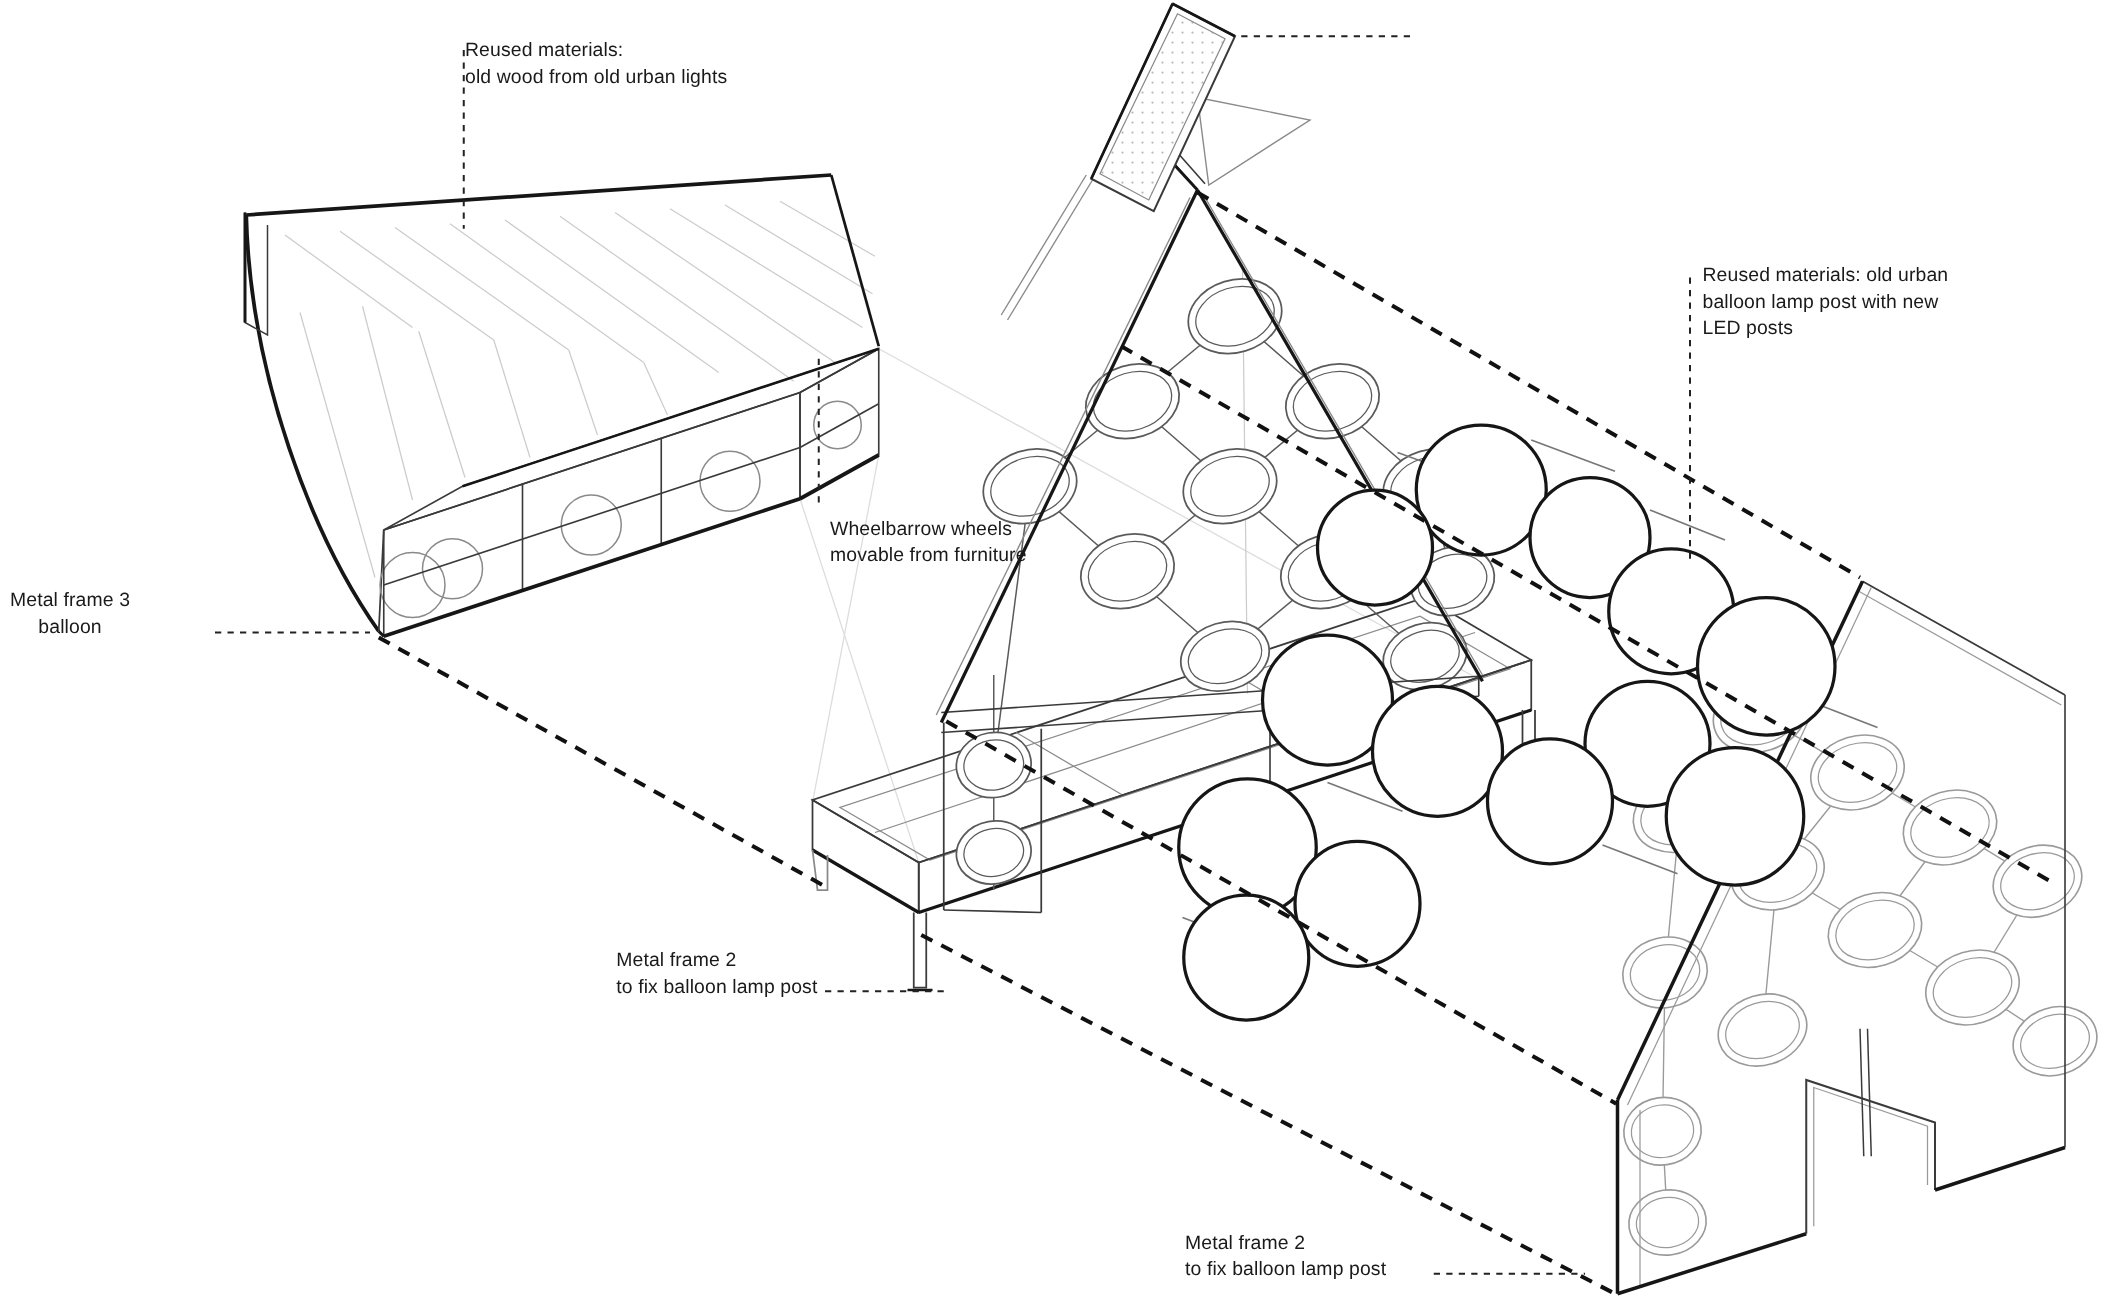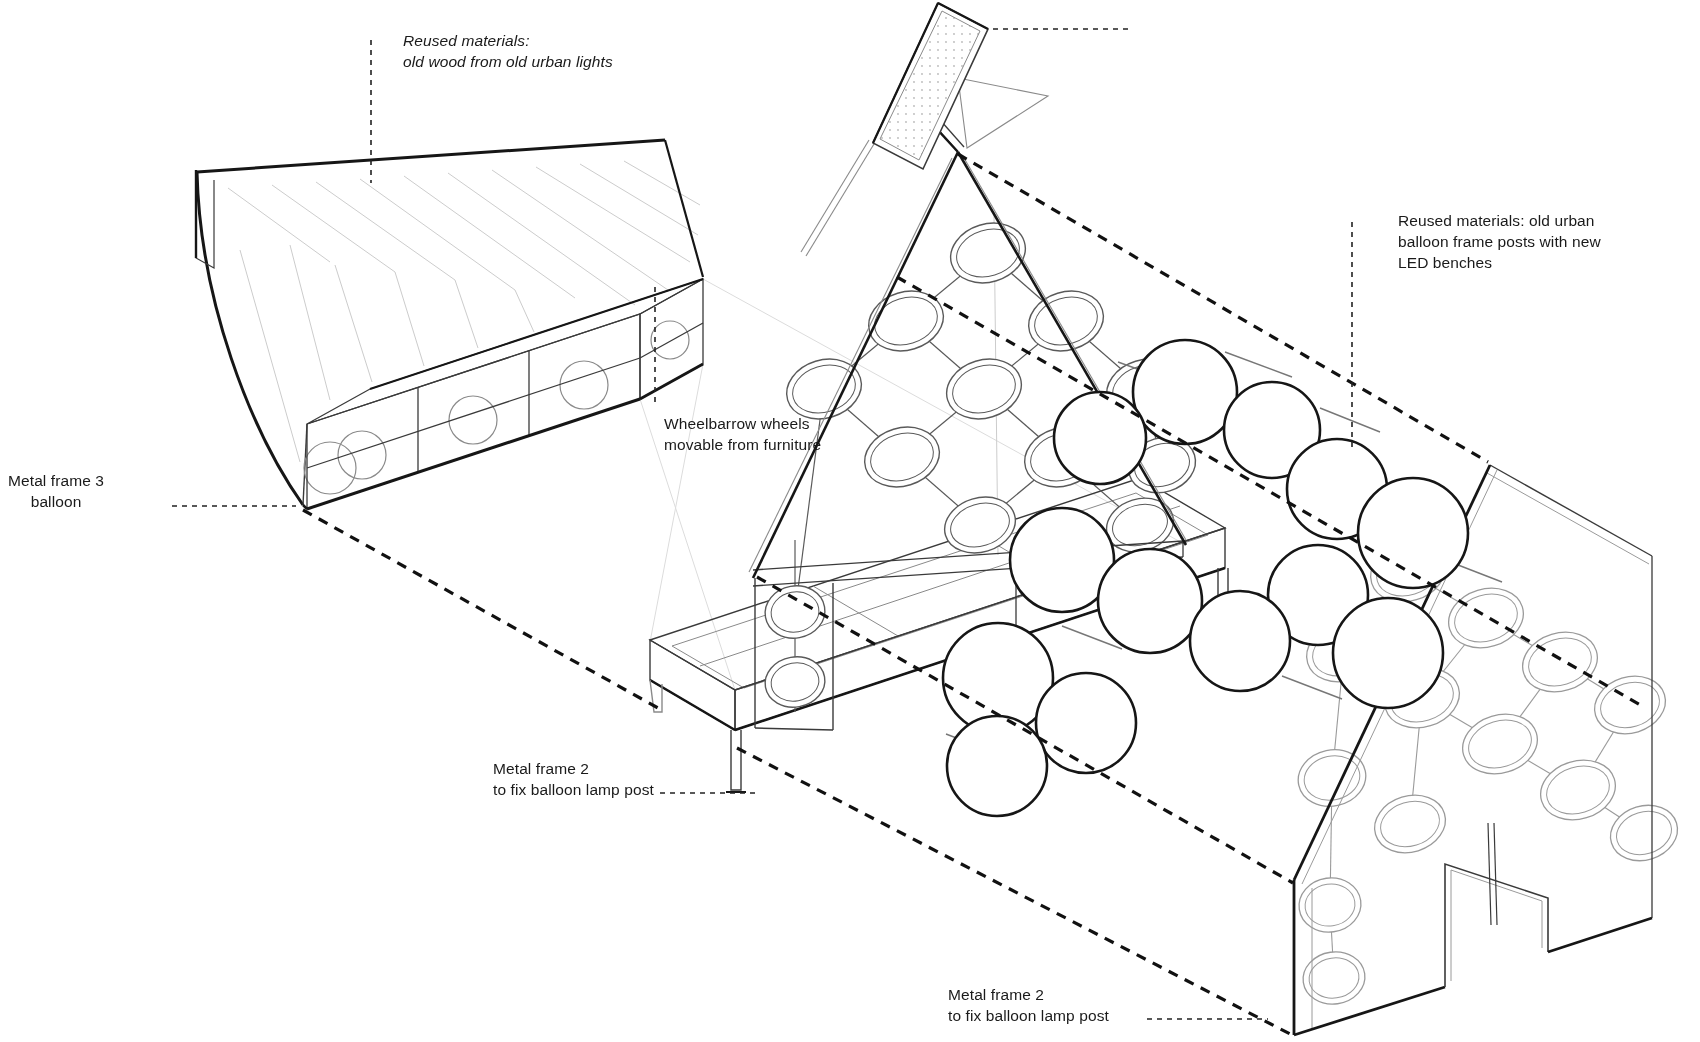--- a/index.html
+++ b/index.html
@@ -367,30 +367,30 @@
     <line x1="371" y1="40" x2="371" y2="183"></line>
     <line x1="993" y1="29" x2="1133" y2="29"></line>
     <line x1="1352" y1="222" x2="1352" y2="449"></line>
     <line x1="655" y1="287" x2="655" y2="407"></line>
     <line x1="172" y1="506" x2="296" y2="506"></line>
     <line x1="660" y1="793" x2="758" y2="793"></line>
     <line x1="1147" y1="1019" x2="1268" y2="1019"></line>
   </g>
 </svg>
 
-  <div class="label" style="left:403px;top:30px;font-style:italic;">
+  <div class="label" style="left:372px;top:30px;">
     <div>Reused materials:</div>
     <div>old wood from old urban lights</div>
   </div>
 
 
-  <div class="label" style="left:1362px;top:210px;margin-left:36px;">
+  <div class="label" style="left:1362px;top:210px;">
     <div>Reused materials: old urban</div>
-    <div>balloon frame posts with new</div>
-    <div>LED benches</div>
+    <div>balloon lamp post with new</div>
+    <div>LED posts</div>
   </div>
 
   <div class="label" style="left:664px;top:365px;margin-top:48px;">
     <div>Wheelbarrow wheels</div>
     <div>movable from furniture</div>
   </div>
 
   <div class="label" style="left:8px;top:470px;text-align:center;">
     <div>Metal frame 3</div>
     <div>balloon</div>

